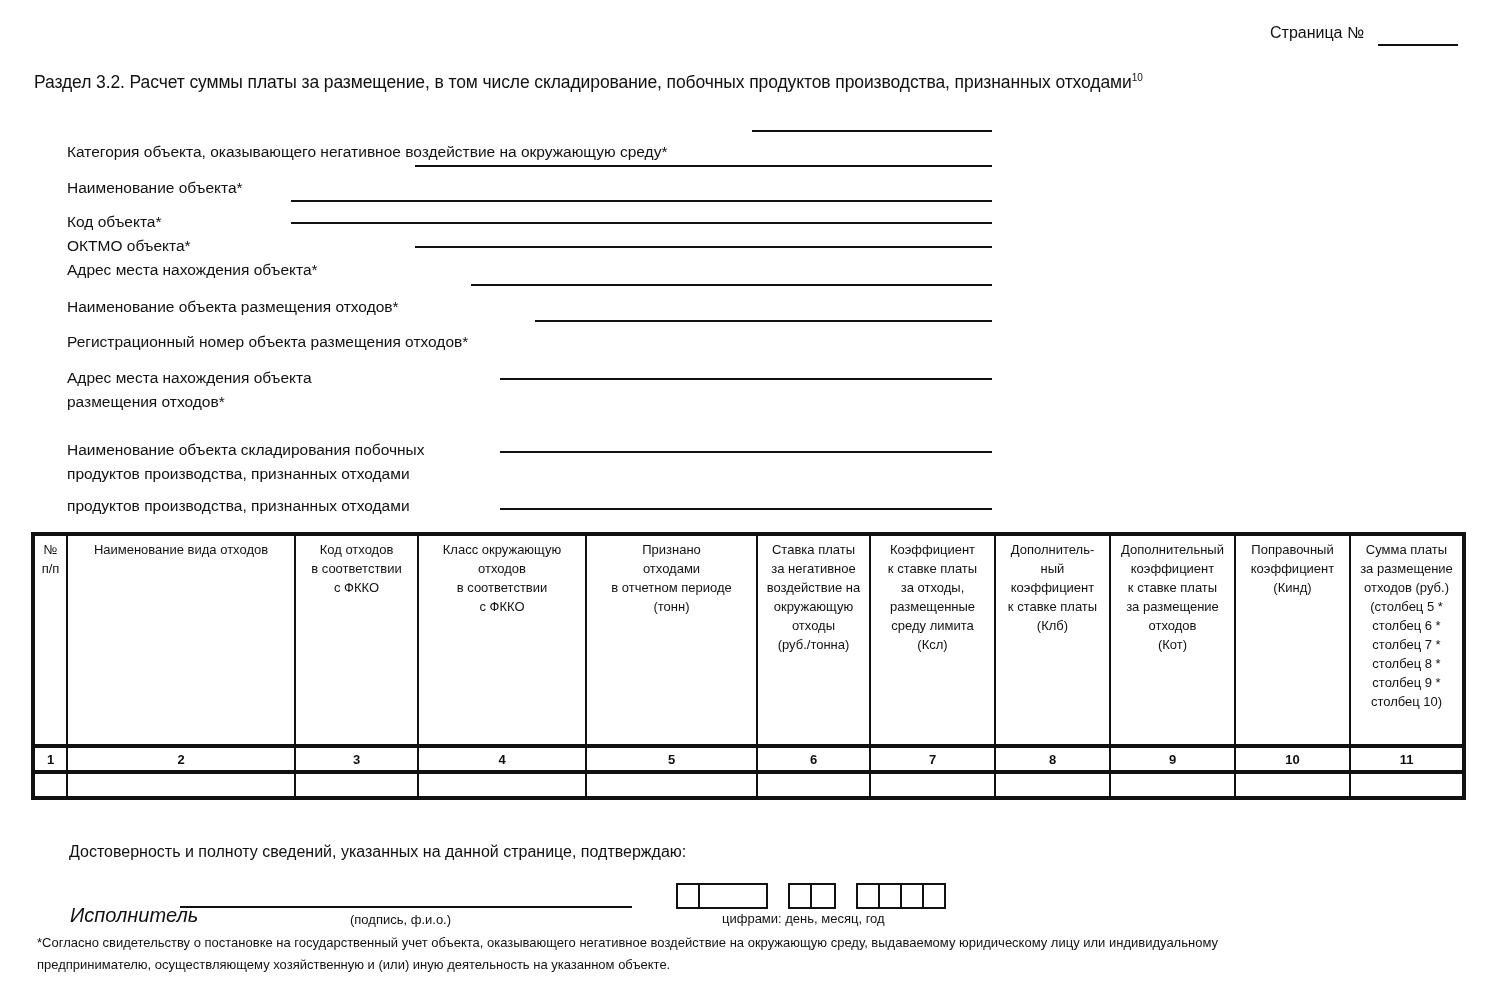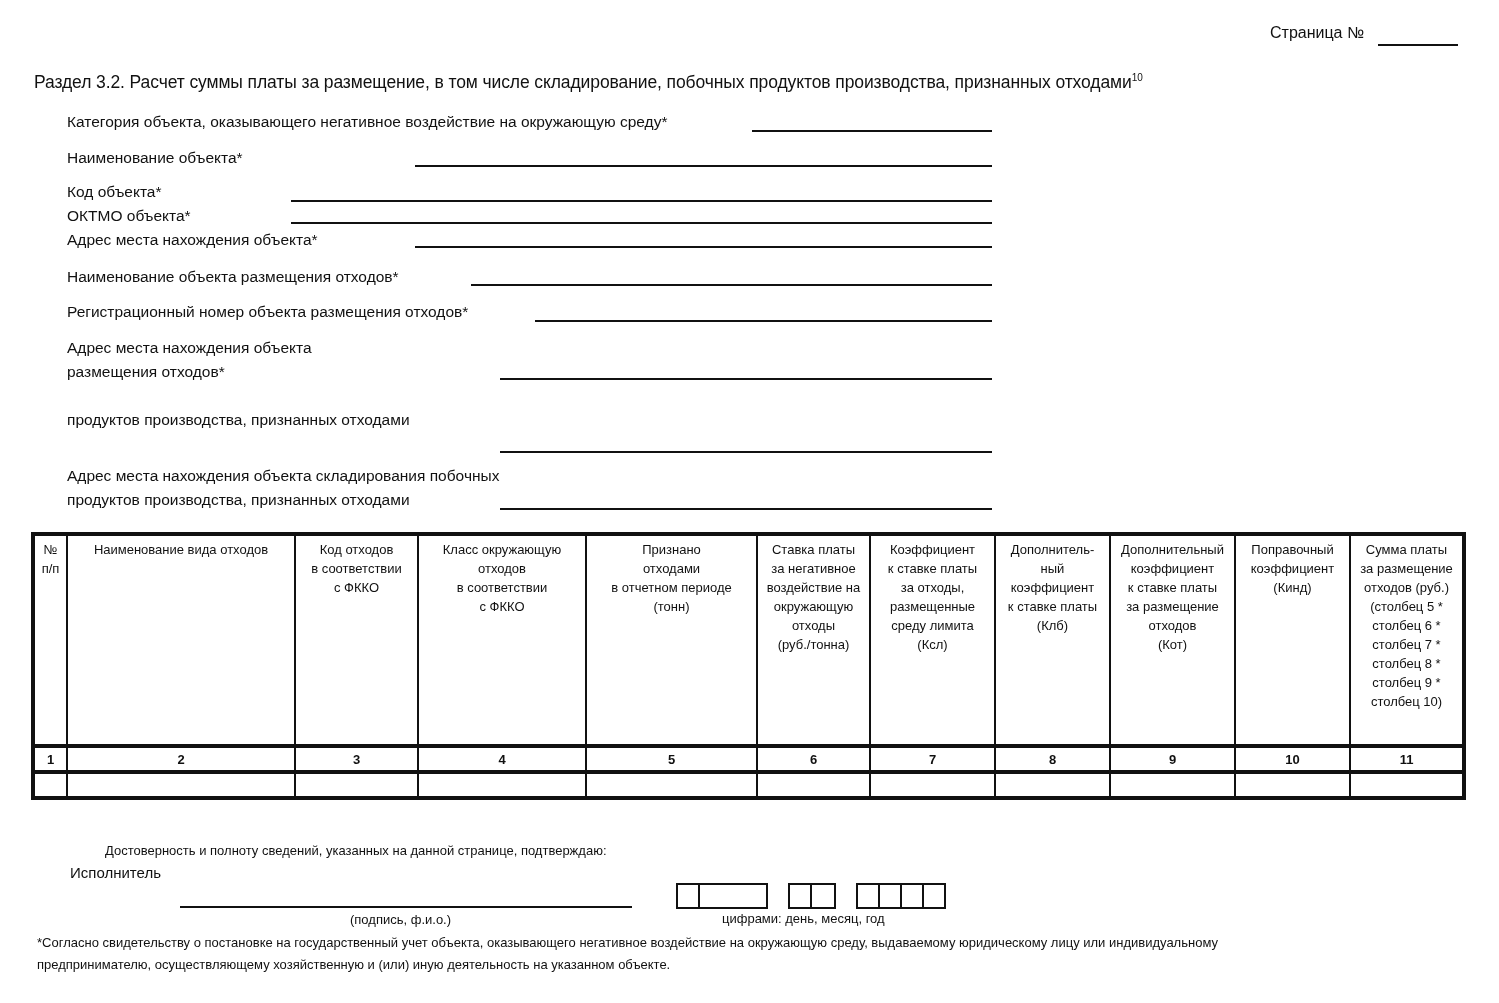--- a/index.html
+++ b/index.html
@@ -3,33 +3,33 @@
 <meta charset="utf-8">
 <style>
   html, body { margin: 0; padding: 0; background: #ffffff; }
   body { width: 1499px; height: 1003px; position: relative; overflow: hidden;
          font-family: "Liberation Sans", "DejaVu Sans", sans-serif; color: #111; }
   .abs { position: absolute; }
   .page-no { left: 1270px; top: 24px; font-size: 16px; }
   .page-no-line { left: 1378px; top: 44px; width: 80px; border-bottom: 2px solid #111; }
   .title { left: 34px; top: 72px; font-size: 17.5px; font-weight: normal; letter-spacing: -0.1px; white-space: nowrap; }
   .title sup { font-size: 10px; }
-  .lbl { font-size: 15.5px; left: 67px; line-height: 24px; white-space: nowrap; }
+  .lbl { font-size: 15.5px; left: 67px; line-height: 24px; white-space: nowrap; margin-top: 30px; }
   .line { border-bottom: 2px solid #111; height: 0; }
   table.grid { position: absolute; left: 31px; top: 532px; border-collapse: collapse;
                border: 4px solid #111; table-layout: fixed; }
   table.grid td { border: 2px solid #111; padding: 0; vertical-align: top; text-align: center;
                   font-size: 13px; line-height: 19px; }
   table.grid tr.hdr td { height: 204px; padding-top: 4px; }
   table.grid tr.nums td { height: 22px; font-weight: bold; font-size: 13px; vertical-align: middle; border-top: 4px solid #111; }
   table.grid tr.empty td { height: 22px; border-top: 4px solid #111; }
   table.grid tr.total td { height: 22px; vertical-align: middle; font-size: 14px; }
   table.grid td.left { text-align: left; }
-  .confirm { left: 69px; top: 843px; font-size: 13px; margin-left: 36px; }
-  .exec { left: 70px; top: 864px; font-size: 15px; }
+  .confirm { left: 69px; top: 843px; font-size: 16px; }
+  .exec { left: 70px; top: 904px; font-size: 20px; font-style: italic; }
   .exec-line { left: 180px; top: 906px; width: 452px; border-bottom: 2px solid #111; }
   .exec-cap { left: 350px; top: 912px; font-size: 13px; }
   .datebox { display: flex; border: 2px solid #111; height: 22px; }
   .datebox span { display: block; height: 22px; border-right: 2px solid #111; }
   .datebox span:last-child { border-right: none; }
   .date-cap { left: 722px; top: 911px; font-size: 13px; }
   .foot { left: 37px; font-size: 13px; white-space: nowrap; }
 </style>
 </head>
 <body>
@@ -60,26 +60,26 @@
 <div class="abs lbl" style="top:300px">Регистрационный номер объекта размещения отходов*</div>
 <div class="abs line" style="left:535px; top:320px; width:457px"></div>
 
 <div class="abs lbl" style="top:336px">
   <div>Адрес места нахождения объекта</div>
   <div>размещения отходов*</div>
 </div>
 <div class="abs line" style="left:500px; top:378px; width:492px"></div>
 
 <div class="abs lbl" style="top:408px">
+  <div>Наименование объекта складирования побочных</div>
   <div>продуктов производства, признанных отходами</div>
 </div>
 <div class="abs line" style="left:500px; top:451px; width:492px"></div>
 
 <div class="abs lbl" style="top:464px">
-  <div>Адрес места нахождения объекта складирования побочных</div>
   <div>продуктов производства, признанных отходами</div>
 </div>
 <div class="abs line" style="left:500px; top:508px; width:492px"></div>
 
 <table class="grid">
   <colgroup>
     <col style="width:34px">
       <col style="width:228px">
       <col style="width:123px">
       <col style="width:168px">

